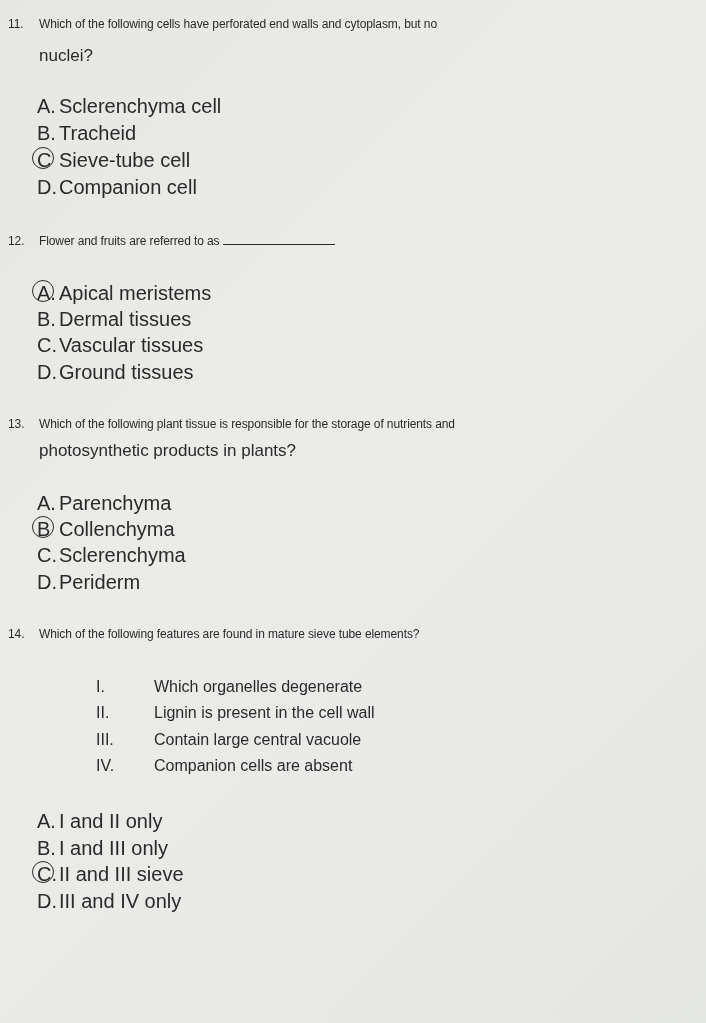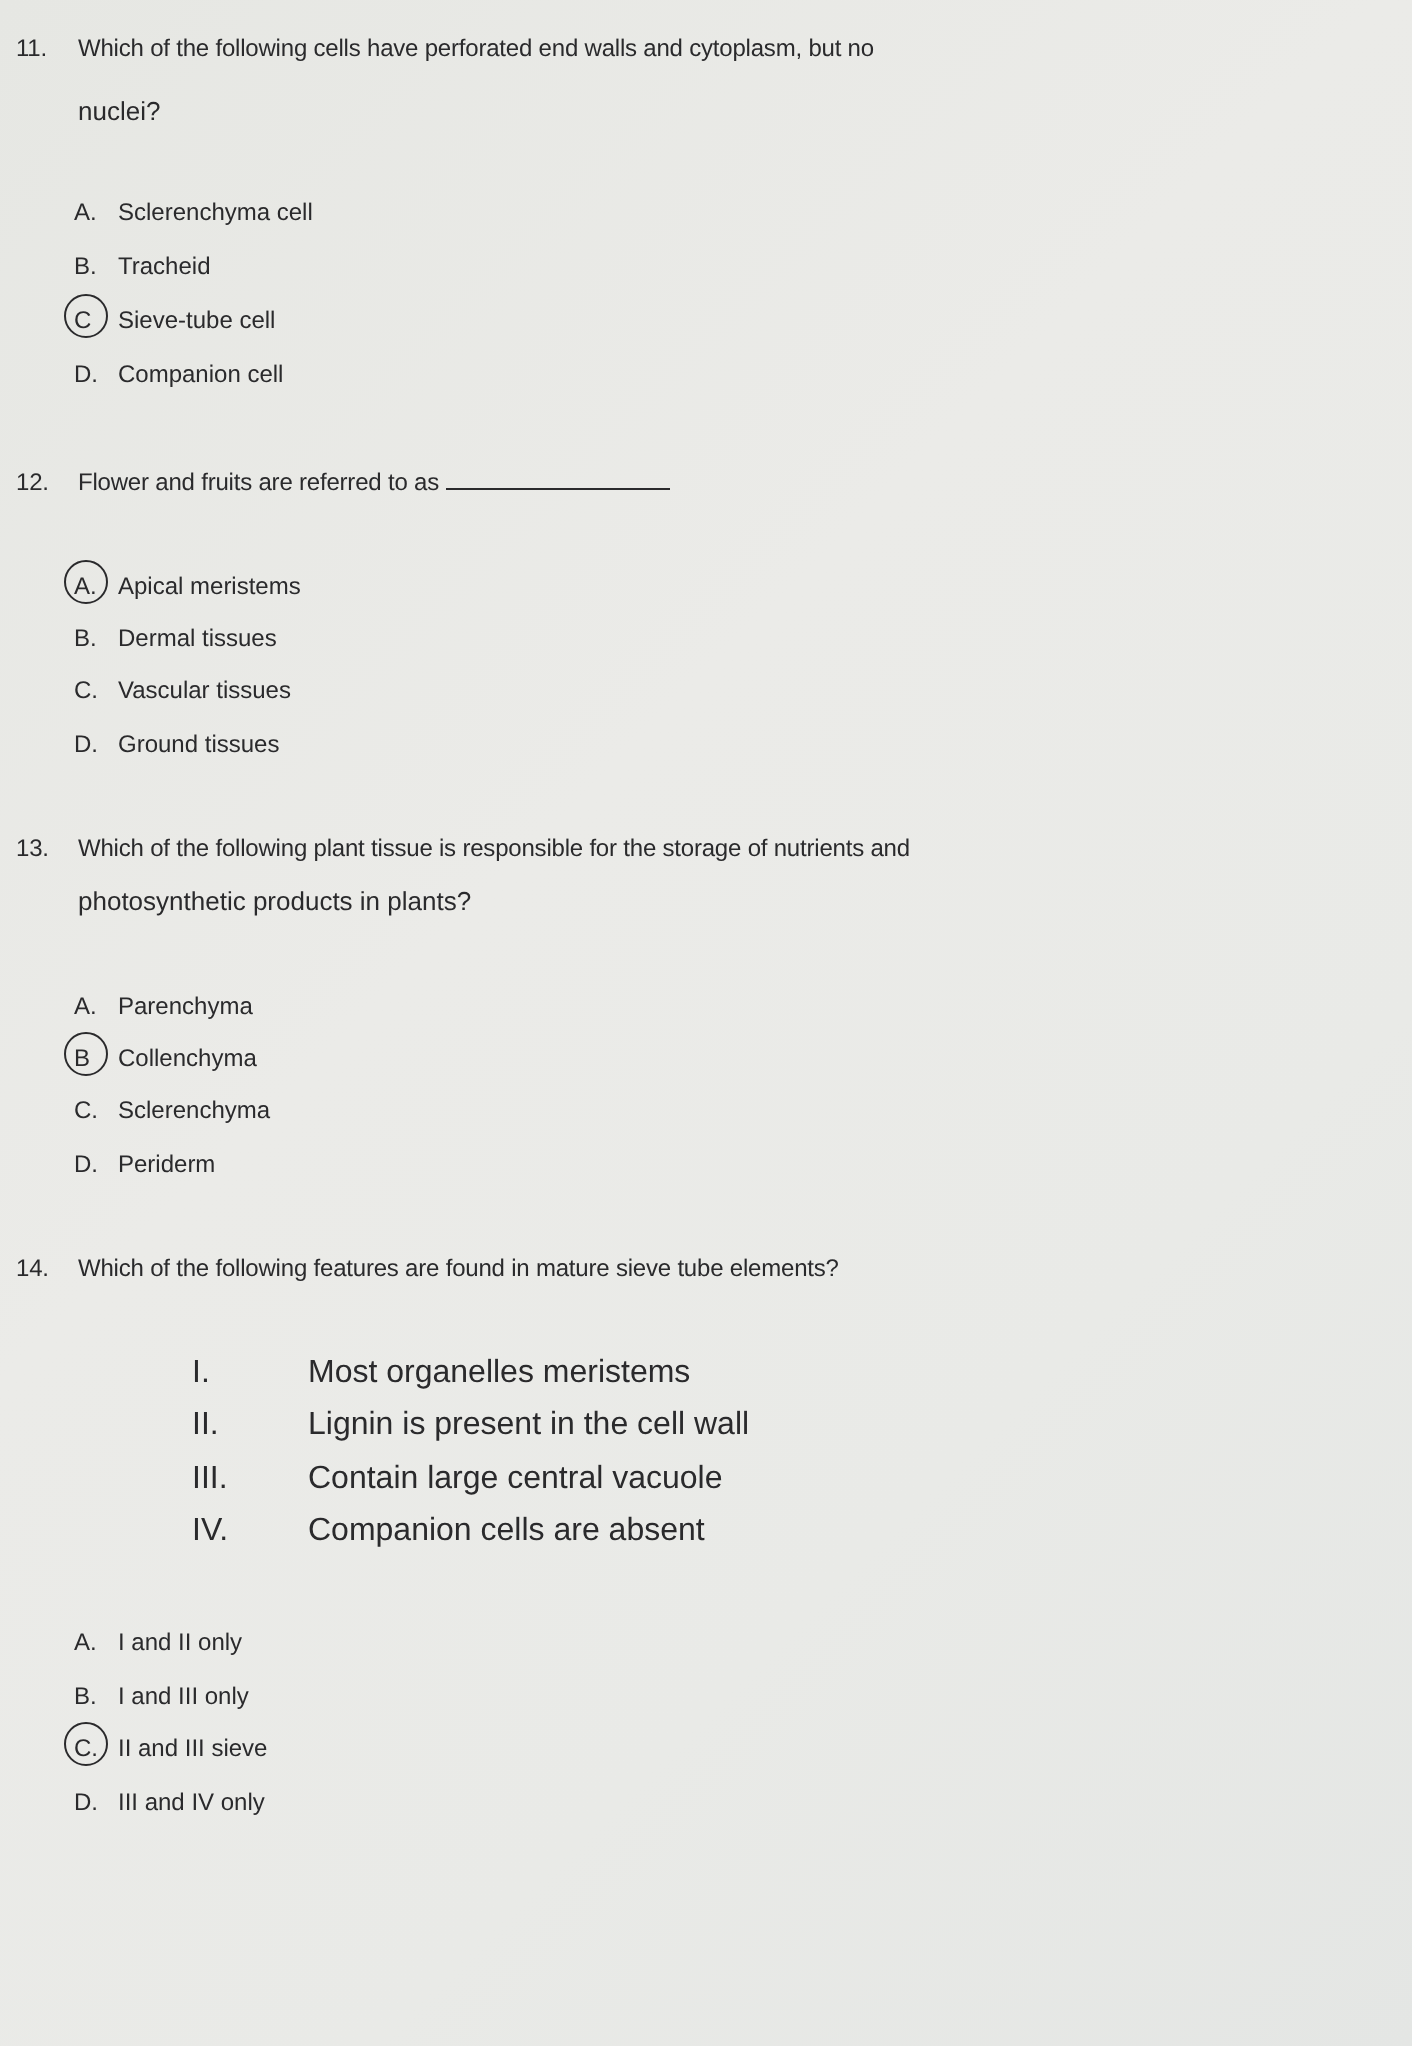--- a/index.html
+++ b/index.html
@@ -8,22 +8,22 @@
     background: linear-gradient(135deg, #e6e7e3 0%, #ebebe8 40%, #e9eae7 70%, #e4e6e4 100%);
     font-family: "Liberation Sans", "DejaVu Sans", sans-serif;
     color: #2a2a2c;
     position: relative;
   }
   .q-title {
     position: absolute; left: 8px; font-size: 12px; line-height: 20px;
     letter-spacing: -0.1px;
   }
   .q-title .num { display: inline-block; width: 31px; }
-  .q-cont { position: absolute; left: 39px; font-size: 13px; line-height: 20px; }
-  .opt { position: absolute; left: 37px; font-size: 12px; line-height: 20px; }
+  .q-cont { position: absolute; left: 39px; font-size: 17px; line-height: 20px; }
+  .opt { position: absolute; left: 37px; font-size: 20px; line-height: 20px; }
   .opt .letter { display: inline-block; width: 22px; position: relative; }
   .opt .letter.circled::before {
     content: ""; position: absolute; left: -5px; top: -3px; width: 20px; height: 20px;
     border: 1.2px solid #2a2a2c; border-radius: 50%;
   }
   .blank { display: inline-block; width: 112px; border-bottom: 1px solid #2a2a2c; height: 14px; vertical-align: baseline; margin-left: 4px; }
   .roman { position: absolute; font-size: 16px; line-height: 20px; }
   .roman .rn { display: inline-block; width: 58px; }
 </style>
 </head>
@@ -51,21 +51,21 @@
 </div>
 <div class="q-cont" style="top:441px">photosynthetic products in plants?</div>
 <div class="opt" style="top:493px"><span class="letter">A.</span><span>Parenchyma</span></div>
 <div class="opt" style="top:519px"><span class="letter circled">B</span><span>Collenchyma</span></div>
 <div class="opt" style="top:545px"><span class="letter">C.</span><span>Sclerenchyma</span></div>
 <div class="opt" style="top:572px"><span class="letter">D.</span><span>Periderm</span></div>
 
 <div class="q-title" style="top:624px">
   <span class="num">14.</span><span>Which of the following features are found in mature sieve tube elements?</span>
 </div>
-<div class="roman" style="top:677px; left:96px"><span class="rn">I.</span><span>Most organelles meristems</span></div>
+<div class="roman" style="top:677px; left:96px"><span class="rn">I.</span><span>Which organelles degenerate</span></div>
 <div class="roman" style="top:703px; left:96px"><span class="rn">II.</span><span>Lignin is present in the cell wall</span></div>
 <div class="roman" style="top:730px; left:96px"><span class="rn">III.</span><span>Contain large central vacuole</span></div>
 <div class="roman" style="top:756px; left:96px"><span class="rn">IV.</span><span>Companion cells are absent</span></div>
 
 <div class="opt" style="top:811px"><span class="letter">A.</span><span>I and II only</span></div>
 <div class="opt" style="top:838px"><span class="letter">B.</span><span>I and III only</span></div>
 <div class="opt" style="top:864px"><span class="letter circled">C.</span><span>II and III sieve</span></div>
 <div class="opt" style="top:891px"><span class="letter">D.</span><span>III and IV only</span></div>
 
 </body></html>

